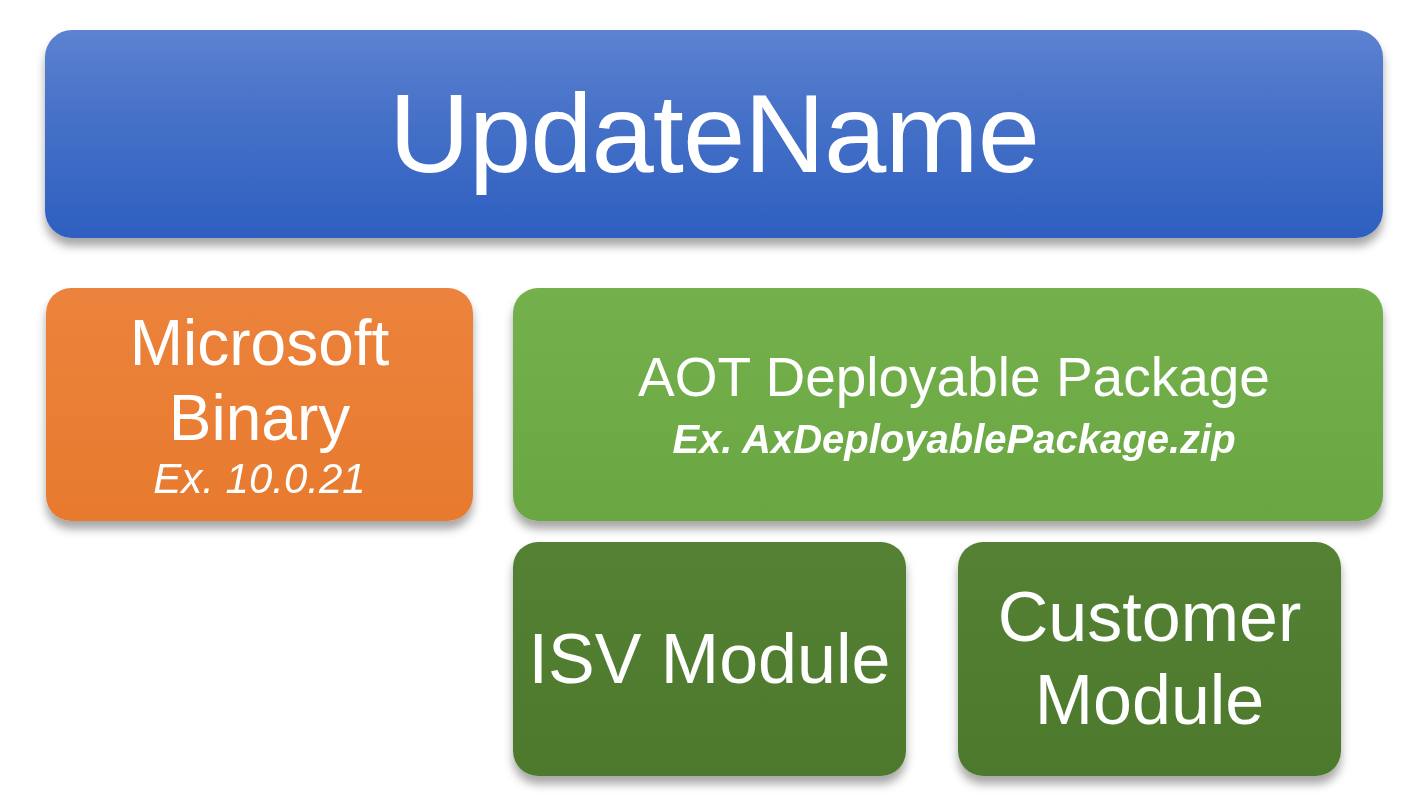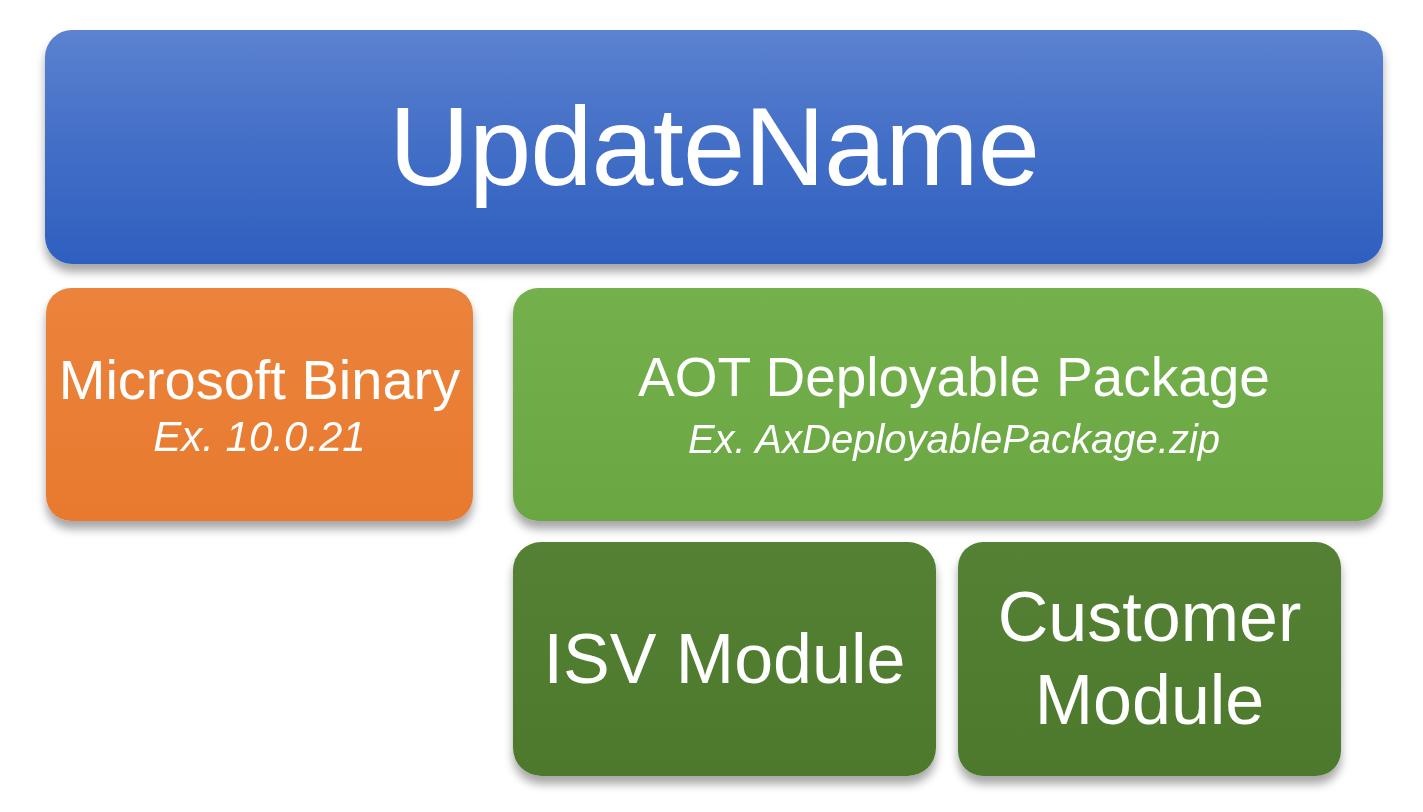--- a/index.html
+++ b/index.html
@@ -30,68 +30,69 @@
     text-align: center;
     box-shadow: 0 8px 10px rgba(0, 0, 0, 0.35);
   }
 
   .box .title { font-weight: 400; }
   .box .example { font-style: italic; font-weight: 400; }
 
   
   .box.update-name {
     left: 45px;  top: 30px;
-    width: 1338px; height: 234px;
+    width: 1338px; height: 208px;
     background: linear-gradient(180deg, #5C82D1 0%, #4470C7 45%, #2E5FC0 100%);
     border-radius: 27px;
   }
   .box.update-name .title {
     font-size: 112px;
     line-height: 1;
     letter-spacing: -1px;
   }
 
   
   .box.microsoft-binary {
     left: 46px;  top: 288px;
     width: 427px; height: 233px;
     background: linear-gradient(180deg, #EC833C 0%, #E77A2E 100%);
   }
   .box.microsoft-binary .title {
-    font-size: 56px;
+    font-size: 64px;
     line-height: 1.16;
   }
   .box.microsoft-binary .example {
     font-size: 42px;
   }
 
   
   .box.aot-package {
     left: 513px; top: 288px;
     width: 870px; height: 233px;
     background: linear-gradient(180deg, #74B04C 0%, #6AA642 100%);
     padding-left: 12px;
   }
   .box.aot-package .title {
     font-size: 55px;
     line-height: 1.1;
   }
   .box.aot-package .example {
     font-size: 40px;
     margin-top: 10px;
+    font-weight: bold;
   }
 
   
   .box.isv-module,
   .box.customer-module {
     top: 542px;
     height: 234px;
     background: linear-gradient(180deg, #558135 0%, #4D792D 100%);
   }
-  .box.isv-module  { left: 513px; width: 423px; border-radius: 28px; }
+  .box.isv-module  { left: 513px; width: 393px; }
   .box.customer-module { left: 958px; width: 383px; padding: 0 30px; }
 
   .box.isv-module .title,
   .box.customer-module .title {
     font-size: 70px;
     line-height: 1.18;
   }
 </style>
 </head>
 <body>

